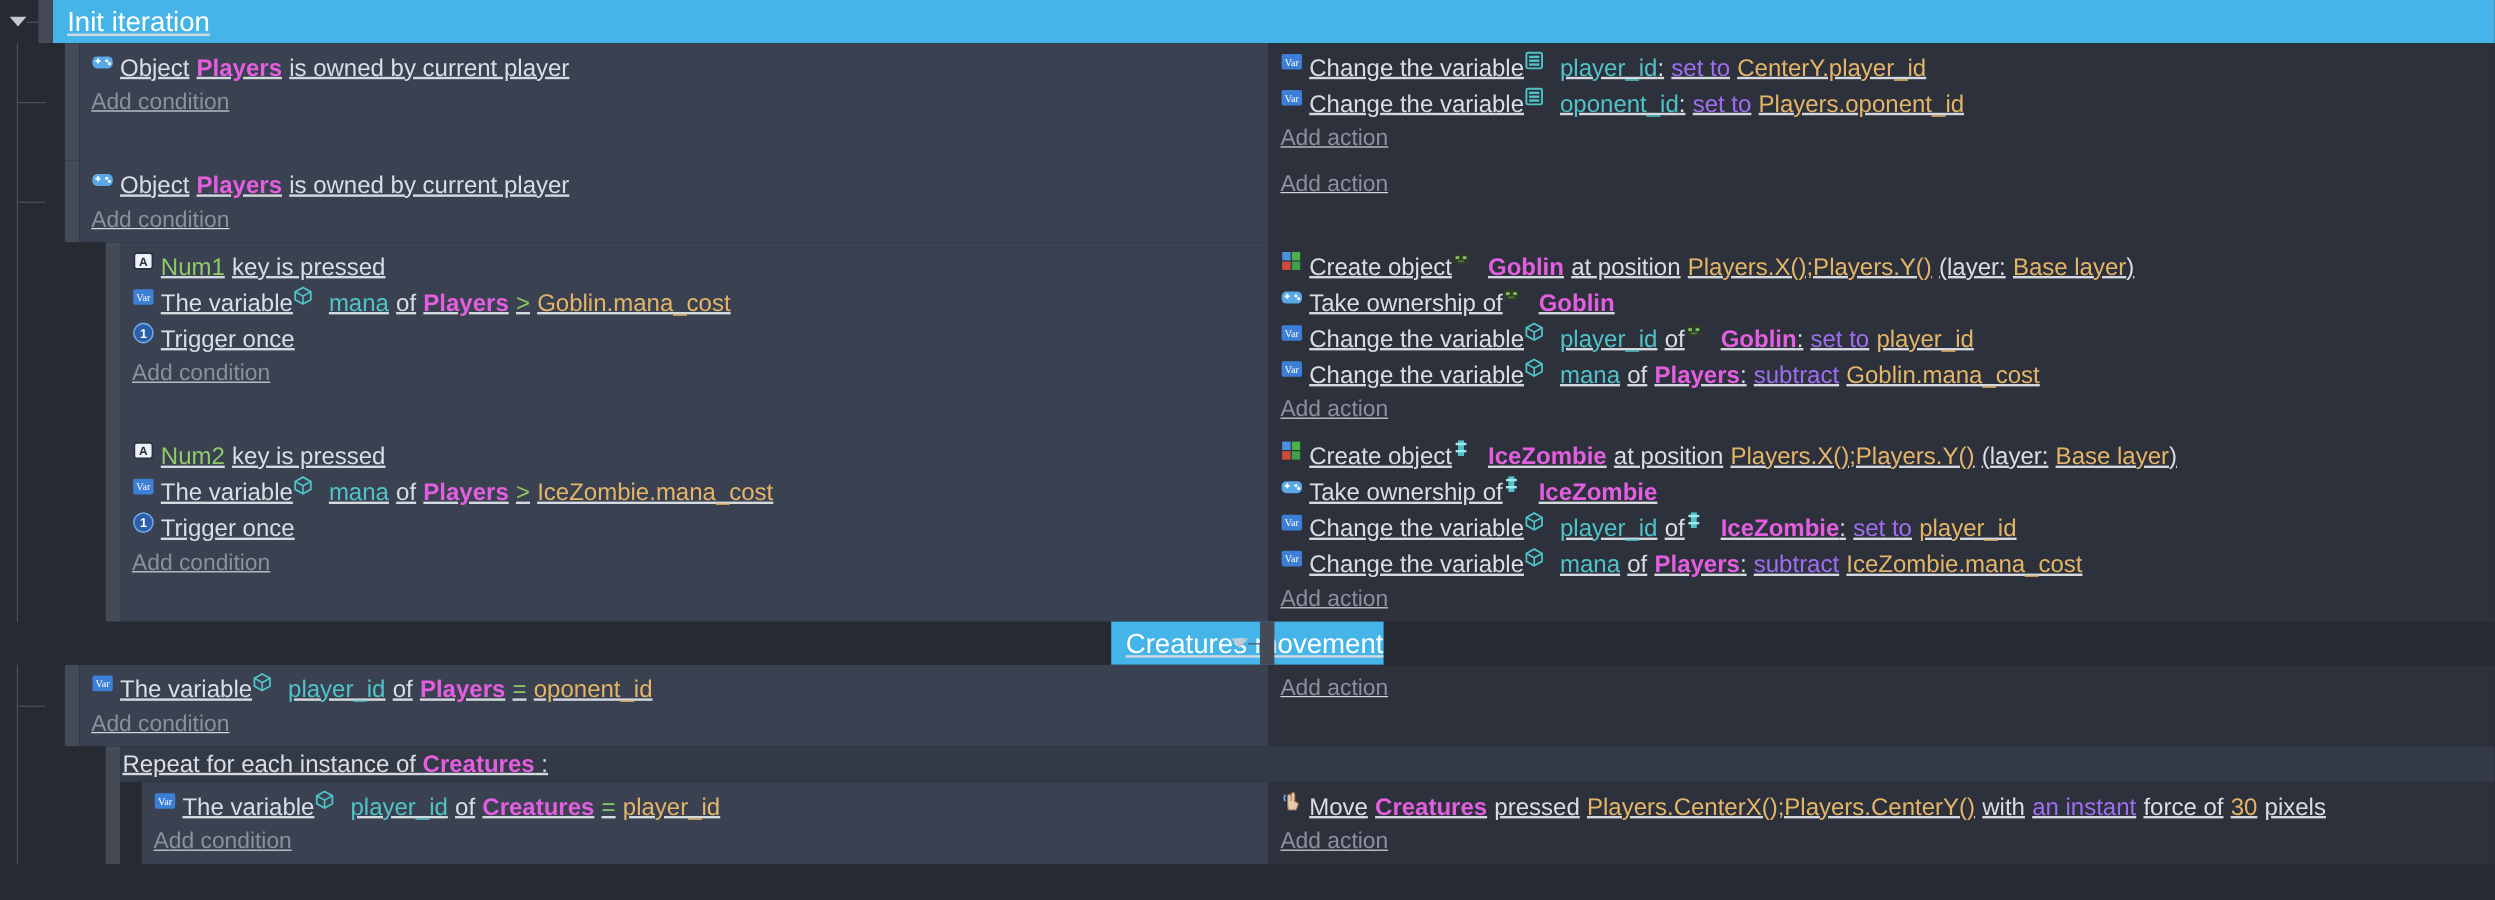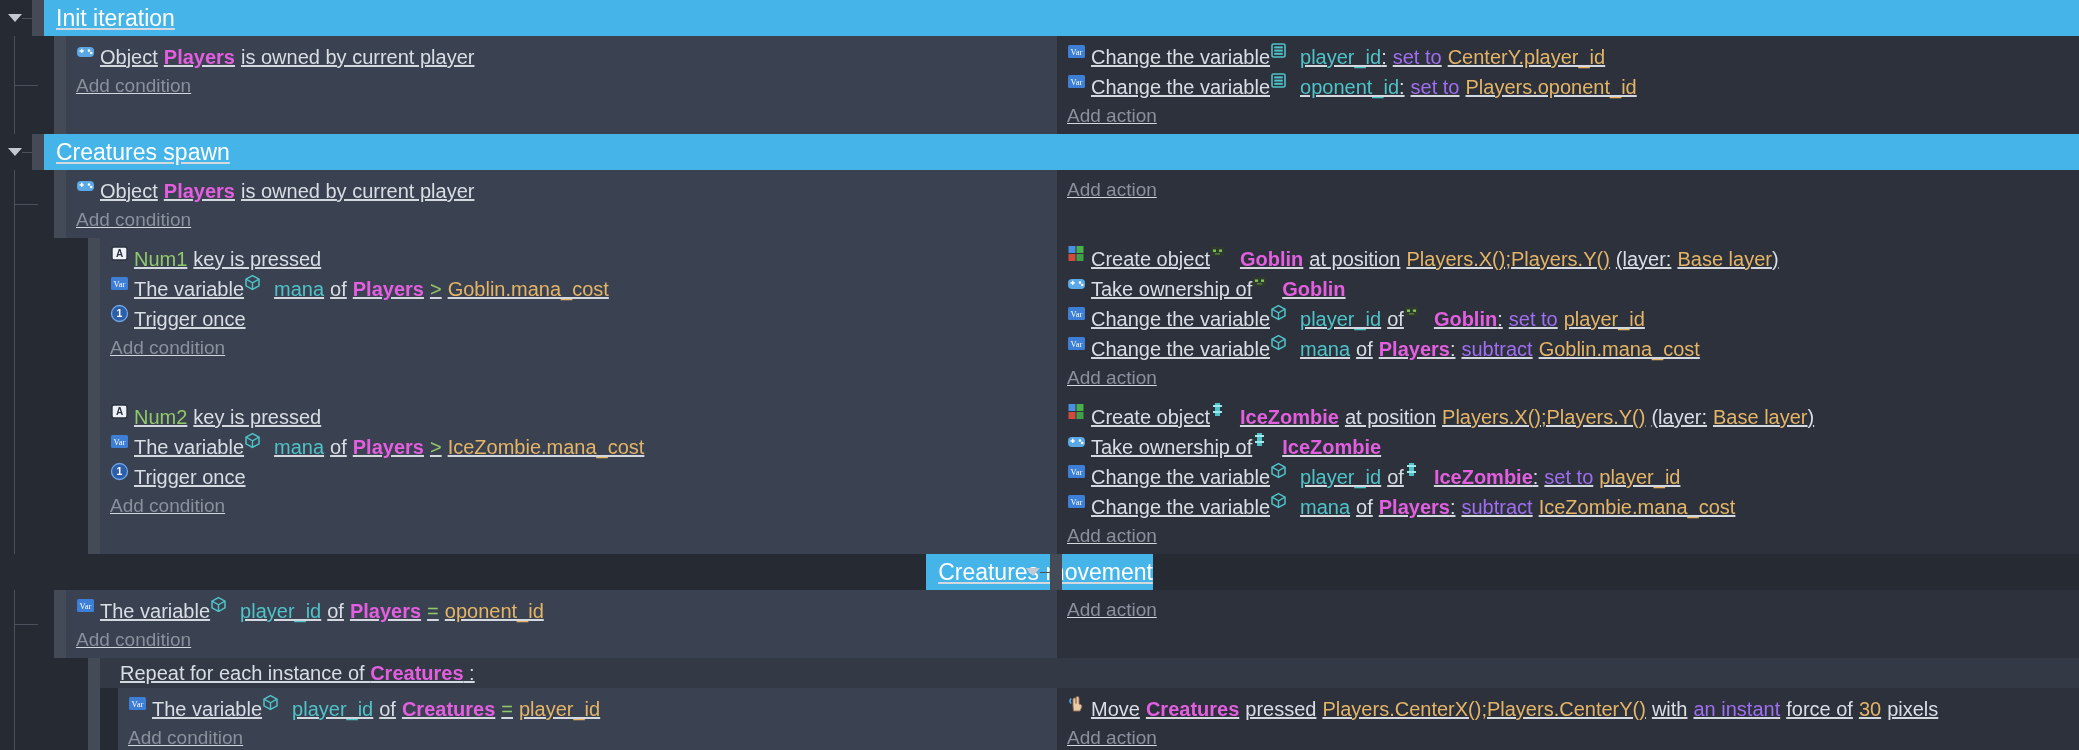--- a/index.html
+++ b/index.html
@@ -120,21 +120,21 @@
     vertical-align: -3px;
   }
   .ico svg { display: block; }
 
   .sp { display: inline-block; width: 6px; }
 
   .repeat-line {
     font-size: 20px;
     line-height: 30px;
     white-space: nowrap;
-    padding-left: 20px;
+    padding-left: 2px;
     background: #333945;
   }
 </style>
 </head>
 <body>
 
 <div class="sheet" id="sheet">
     <div class="group">
       <div style="display: flex; align-items: stretch;">
         <div style="width: 44px; position: relative; flex: 0 0 auto; background: rgb(37, 42, 51);">
@@ -220,28 +220,20 @@
                 <span class="sp"></span>
                 <span class="txt t-expr">Players.oponent_id</span>
               </div>
               <div class="addlink">Add action</div>
             </div>
           </div>
         </div>
       </div>
     </div>
     <div class="group">
-      <div style="display: flex; align-items: stretch;">
-        <div style="width: 44px; position: relative; flex: 0 0 auto; background: rgb(37, 42, 51);">
-          <div class="tri" style="left: 8px; top: 14px;"></div>
-          <div class="hline" style="left: 22px; top: 18px; width: 10px;"></div>
-          <div class="handle" style="left: 32px; top: 0px; width: 12px; height: 36px;"></div>
-        </div>
-        <div class="group-title" style="flex: 1 1 auto;">Creatures spawn</div>
-      </div>
       <div style="display: flex; align-items: stretch;">
         <div style="width: 66px; flex: 0 0 auto; position: relative; background: rgb(37, 42, 51);">
           <div class="vline" style="left: 14px; top: 0px; bottom: 0px;"></div>
           <div class="hline" style="left: 14px; top: 50%; width: 24px;"></div>
           <div class="handle" style="left: 54px; top: 0px; width: 12px; bottom: 0px;"></div>
         </div>
         <div style="flex: 1 1 auto;">
           <div class="evrow">
             <div class="pane-cond" style="width: 991px; margin-left: 0px;">
               <div class="line">

